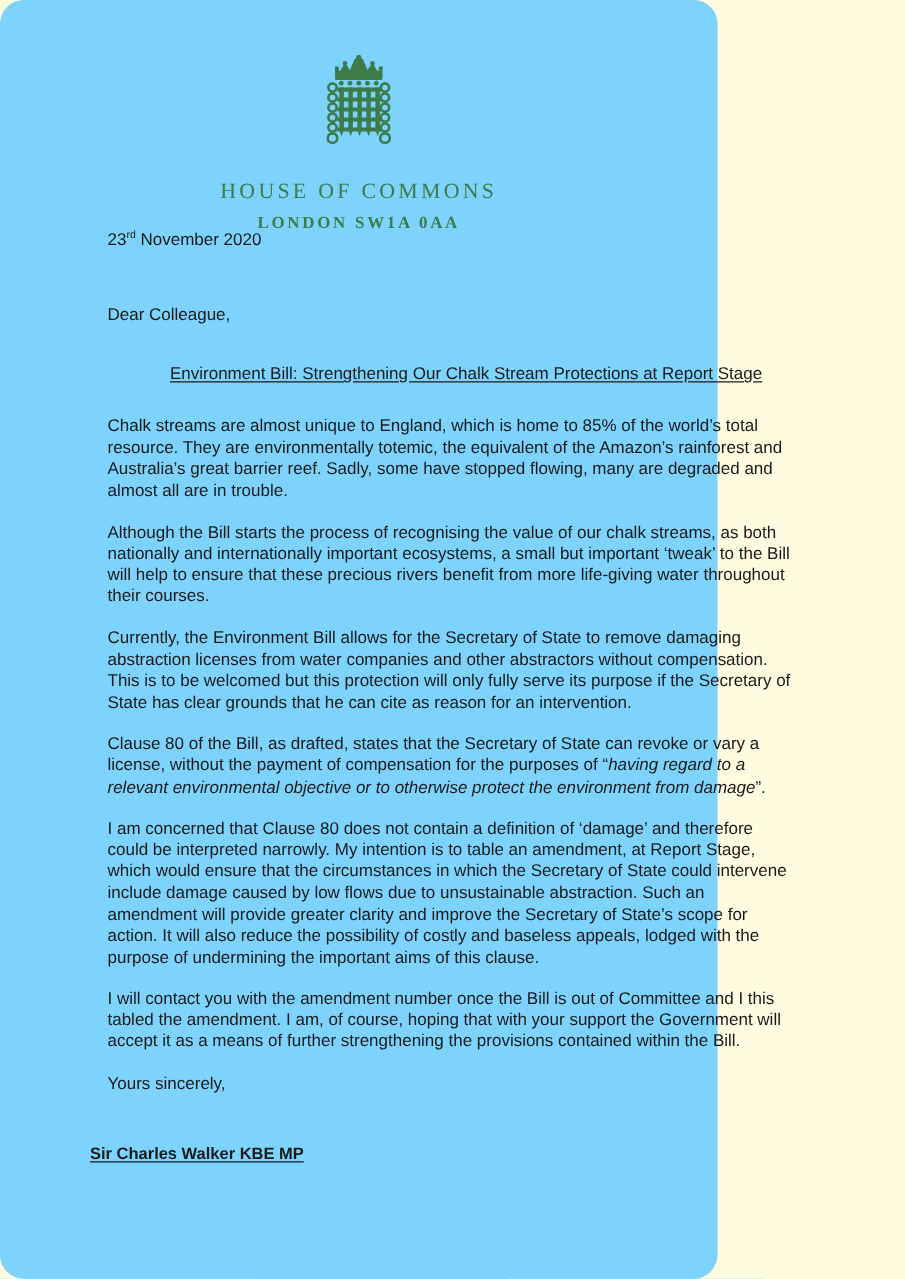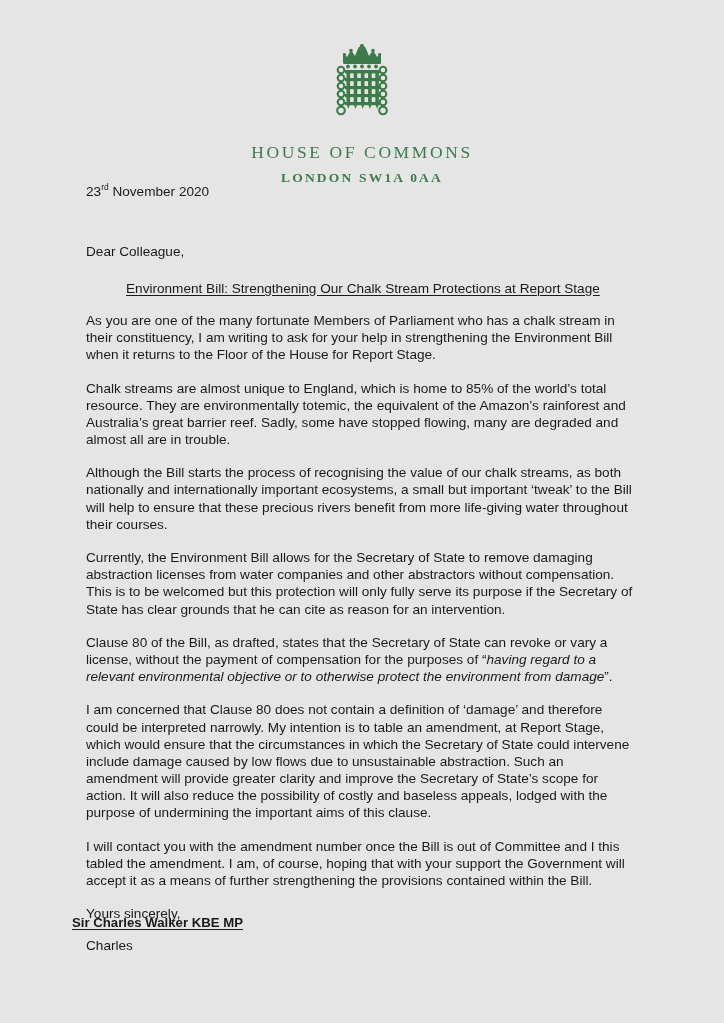--- a/index.html
+++ b/index.html
@@ -10,24 +10,25 @@
     width: 724px;
     height: 1023px;
     background: #fdfce1;
     font-family: "Liberation Sans", sans-serif;
     color: #1a1a1a;
     overflow: hidden;
   }
 
   .page {
     position: relative;
-    width: 724px;
+    width: 574px;
     height: 1023px;
-    background: #e5e5e5;
+    background: #7dd3fc;
     box-sizing: border-box;
+    border-radius: 19px;
   }
 
   
   .letterhead {
     padding-top: 44px;
     text-align: center;
   }
   .crest {
     display: block;
     margin: 0 auto;
@@ -71,21 +72,21 @@
   }
 
   .salutation {
     font-size: 13.6px;
     margin: 0;
     padding-top: 43px;
   }
 
   .doc-title {
     font-size: 13.6px;
-    margin: 0;
+    margin: 10px;
     padding-top: 22px;
     padding-left: 40px;
     text-decoration: underline;
     text-underline-offset: 2px;
   }
 
   p.para {
     font-size: 13.6px;
     line-height: 1.265;
     margin: 0;
@@ -178,29 +179,27 @@
   </div>
 
   <div class="body-area">
 
     <div class="date-line"><span>23</span><sup>rd</sup><span> November 2020</span></div>
 
     <p class="salutation">Dear Colleague,</p>
 
     <p class="doc-title">Environment Bill: Strengthening Our Chalk Stream Protections at Report Stage</p>
 
-    <p class="para">As you are one of the many fortunate Members of Parliament who has a chalk stream in their constituency, I am writing to ask for your help in strengthening the Environment Bill when it returns to the Floor of the House for Report Stage.</p>
     <p class="para">Chalk streams are almost unique to England, which is home to 85% of the world’s total resource. They are environmentally totemic, the equivalent of the Amazon’s rainforest and Australia’s great barrier reef. Sadly, some have stopped flowing, many are degraded and almost all are in trouble.</p>
     <p class="para">Although the Bill starts the process of recognising the value of our chalk streams, as both nationally and internationally important ecosystems, a small but important ‘tweak’ to the Bill will help to ensure that these precious rivers benefit from more life-giving water throughout their courses.</p>
     <p class="para">Currently, the Environment Bill allows for the Secretary of State to remove damaging abstraction licenses from water companies and other abstractors without compensation. This is to be welcomed but this protection will only fully serve its purpose if the Secretary of State has clear grounds that he can cite as reason for an intervention.</p>
 
     <p class="para"><span>Clause 80 of the Bill, as drafted, states that the Secretary of State can revoke or vary a license, without the payment of compensation for the purposes of “</span><span class="q-italic">having regard to a relevant environmental objective or to otherwise protect the environment from damage</span><span>”.</span></p>
 
     <p class="para">I am concerned that Clause 80 does not contain a definition of ‘damage’ and therefore could be interpreted narrowly. My intention is to table an amendment, at Report Stage, which would ensure that the circumstances in which the Secretary of State could intervene include damage caused by low flows due to unsustainable abstraction. Such an amendment will provide greater clarity and improve the Secretary of State’s scope for action. It will also reduce the possibility of costly and baseless appeals, lodged with the purpose of undermining the important aims of this clause.</p>
     <p class="para">I will contact you with the amendment number once the Bill is out of Committee and I this tabled the amendment. I am, of course, hoping that with your support the Government will accept it as a means of further strengthening the provisions contained within the Bill.</p>
 
     <p class="signoff">Yours sincerely,</p>
-    <p class="signature-name">Charles</p>
   </div>
 
   <div class="signer">Sir Charles Walker KBE MP</div>
 
 </div>
 
 </body></html>

